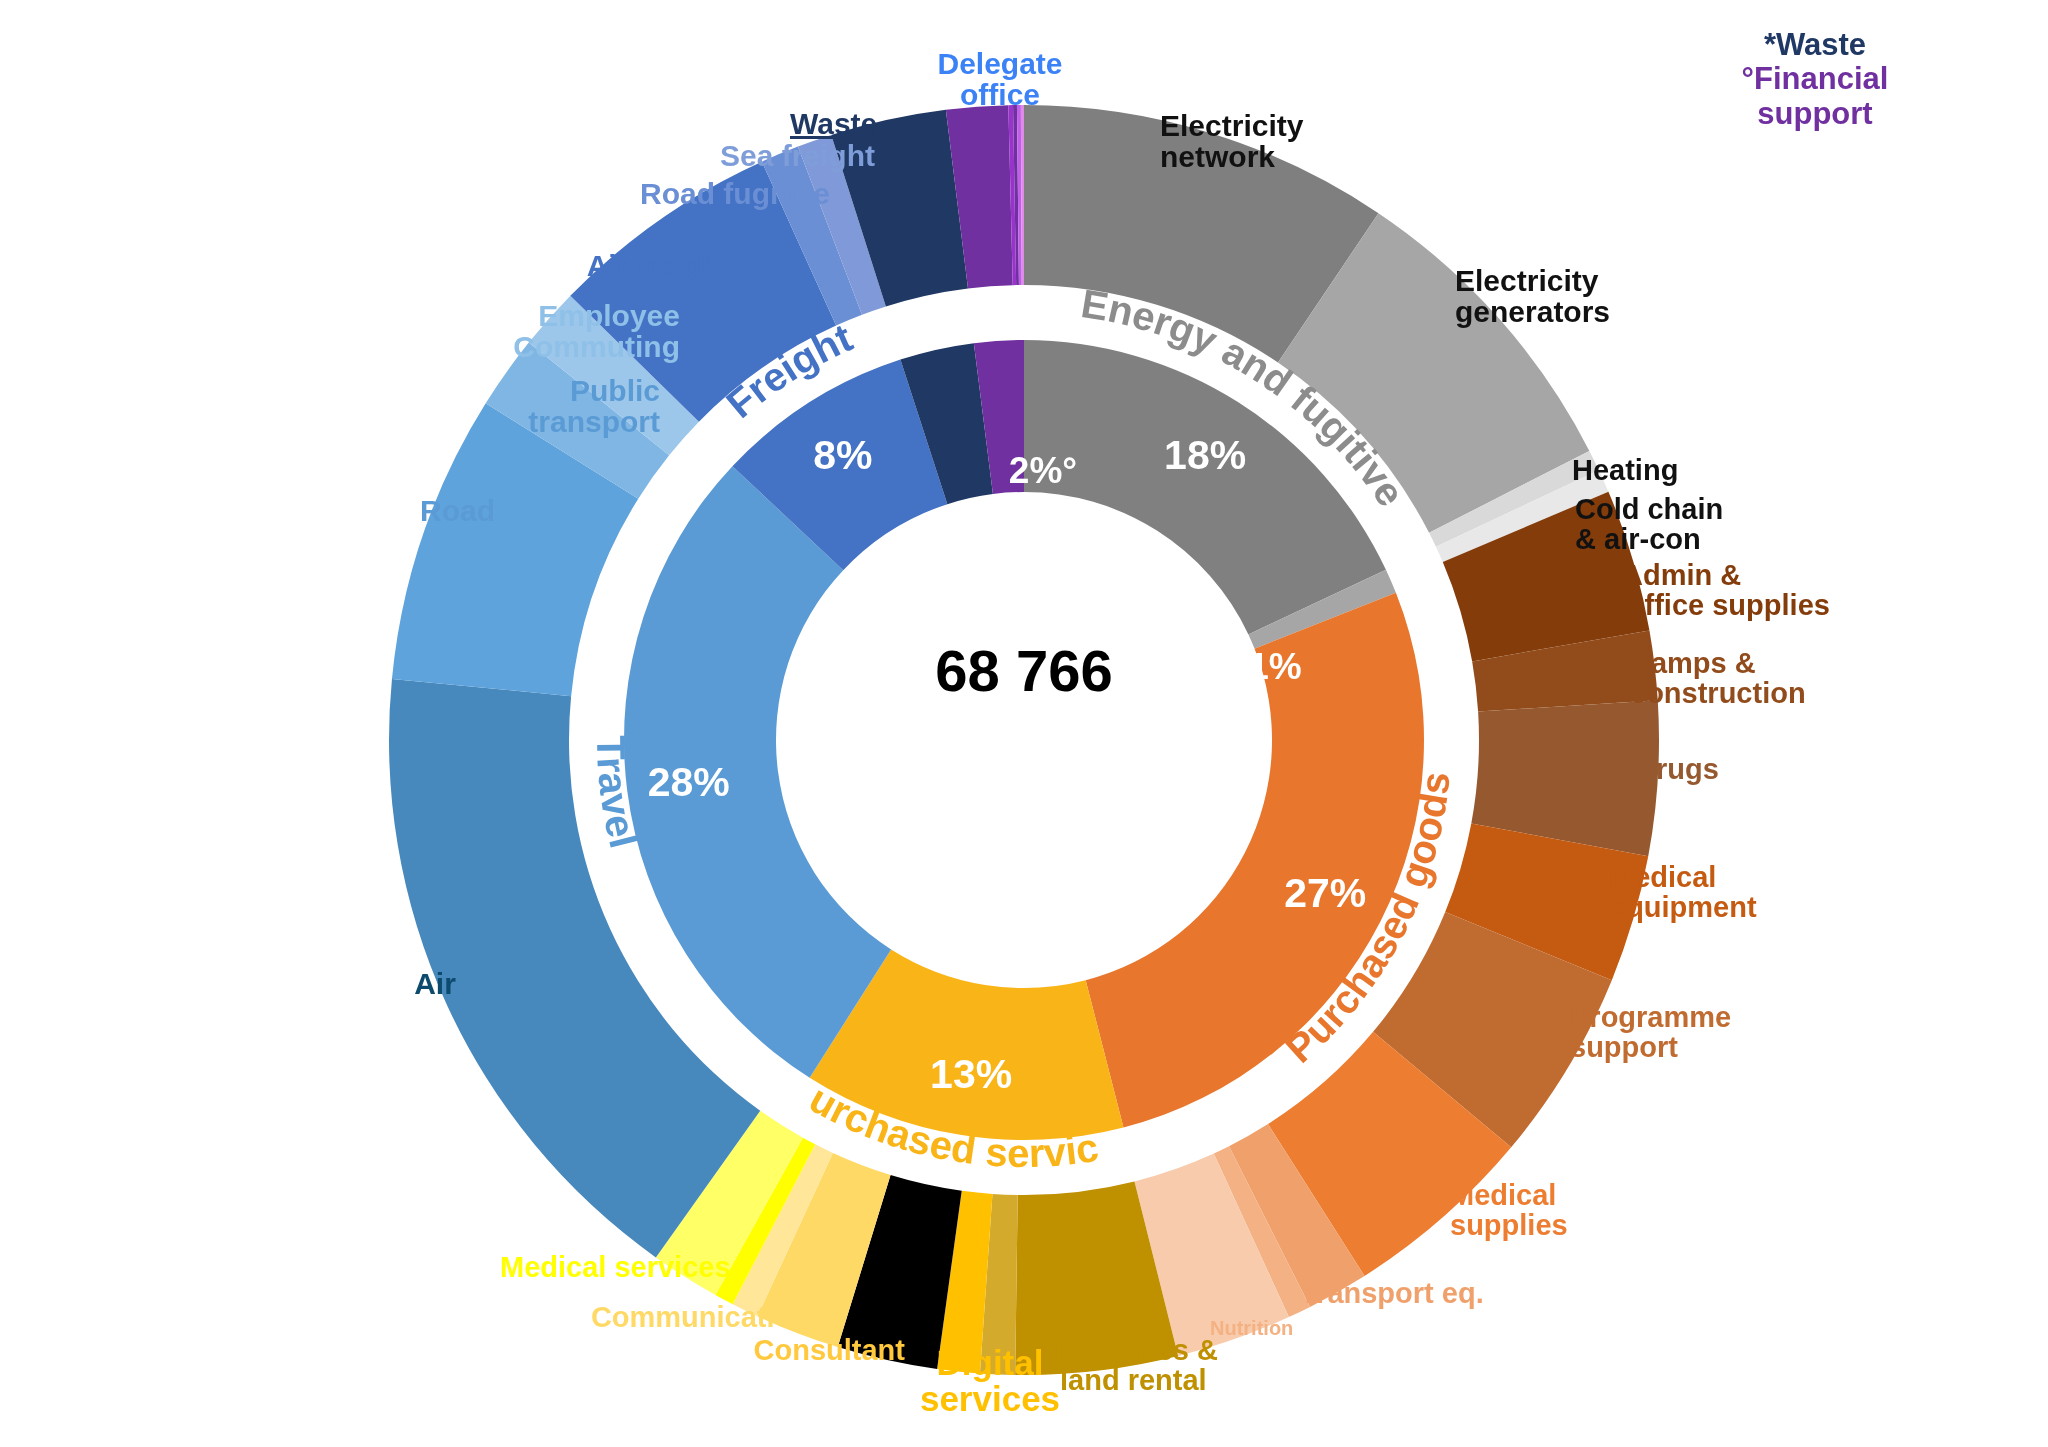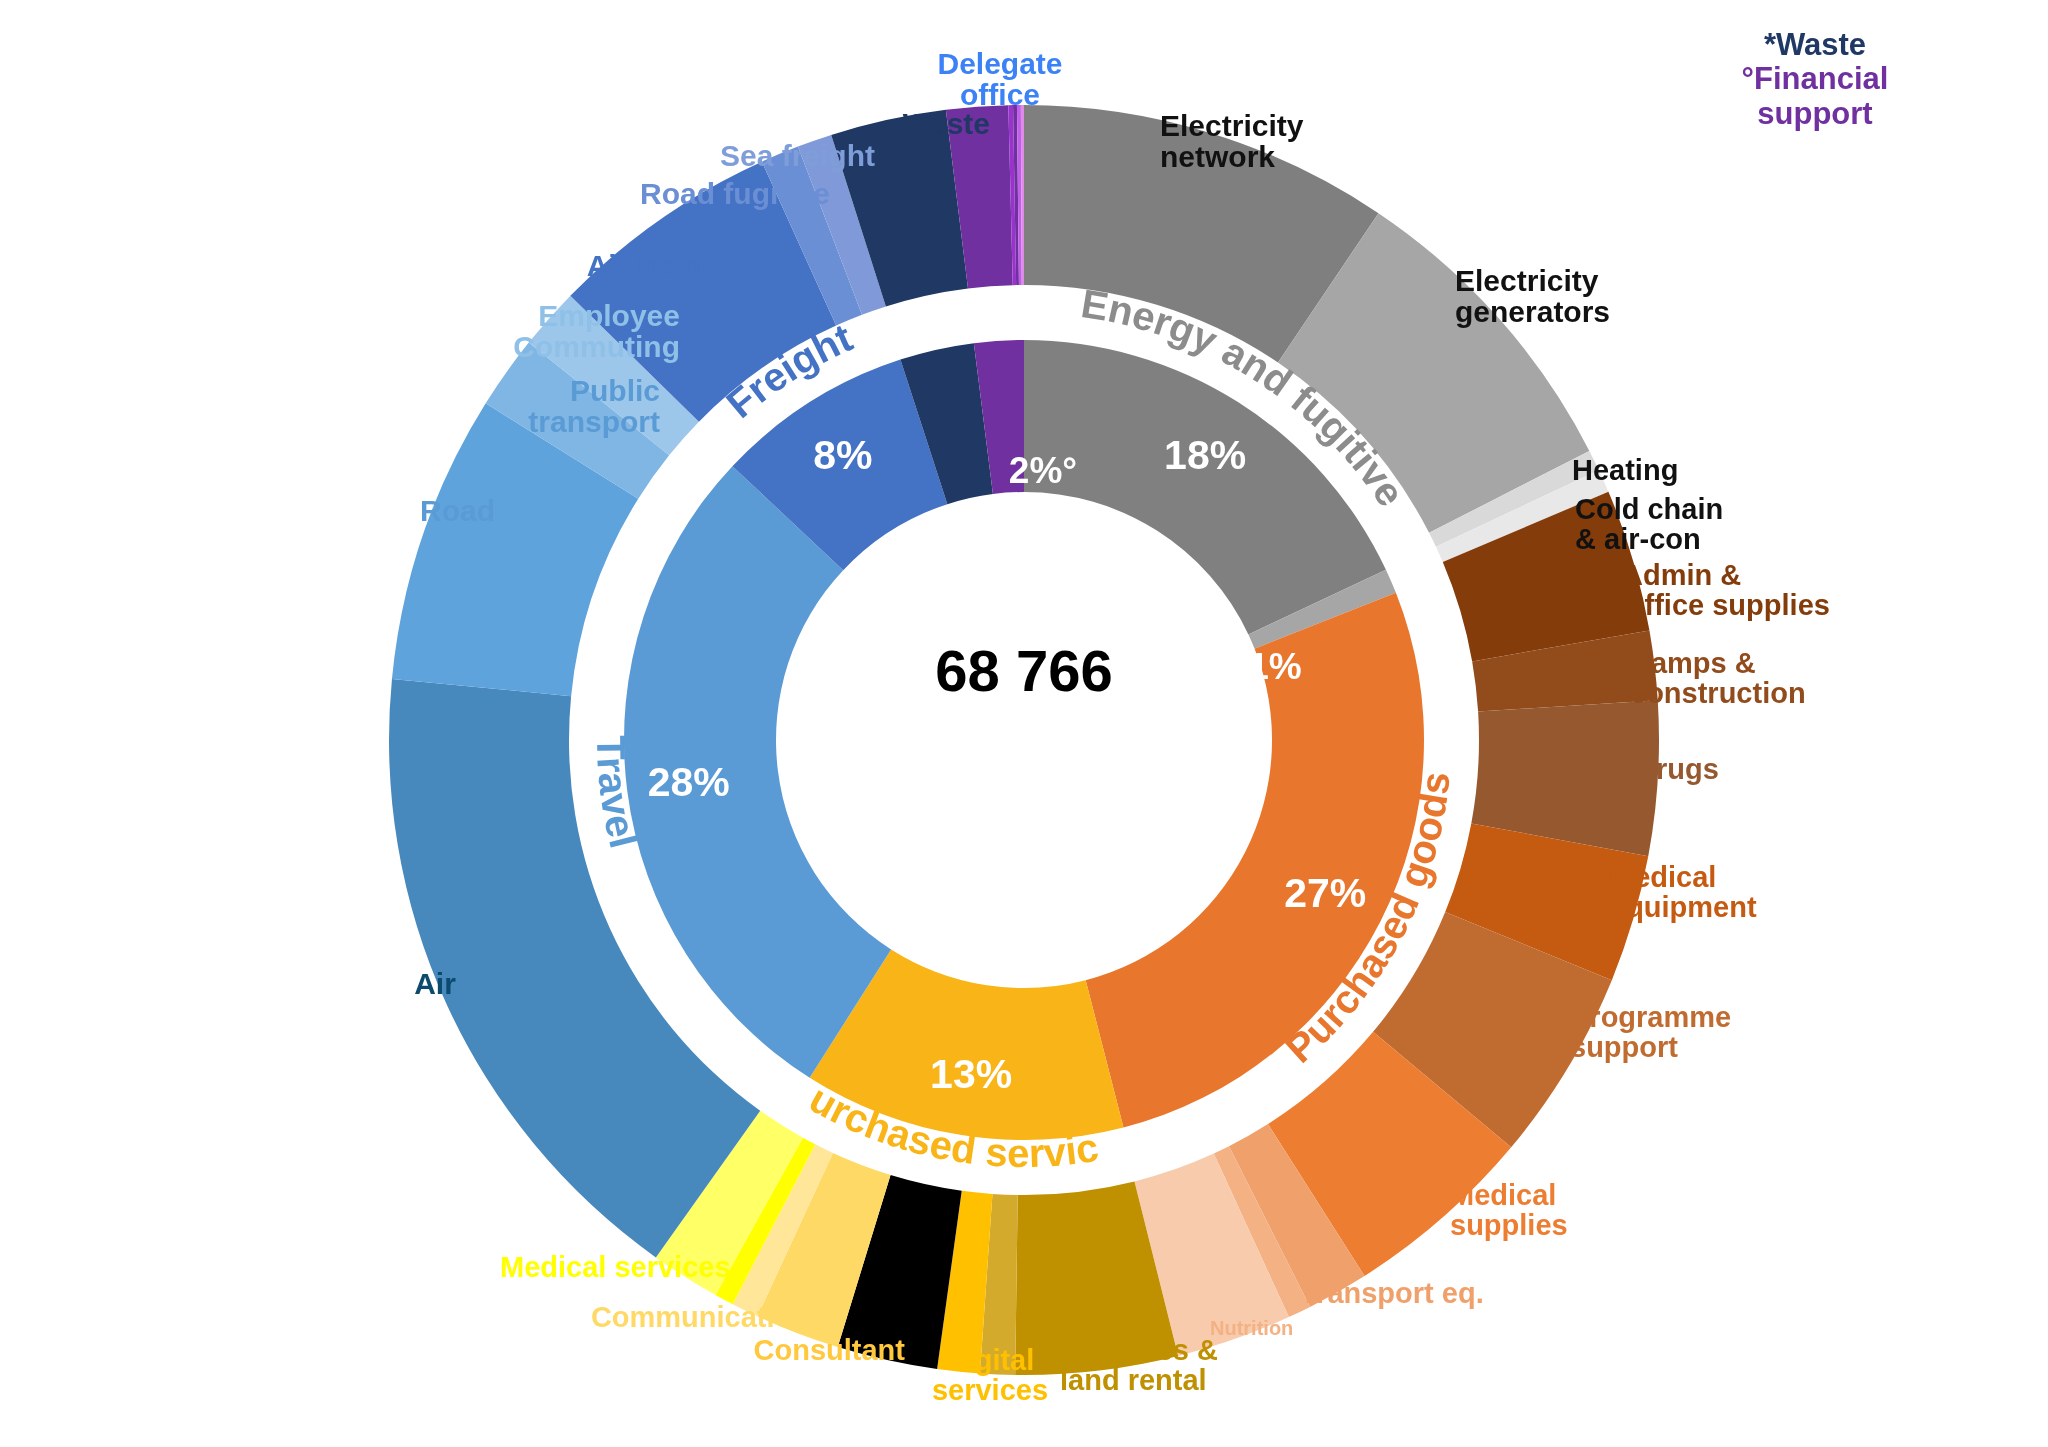--- a/index.html
+++ b/index.html
@@ -88,32 +88,32 @@
   </svg>
 
   <div id="center-hub" style="position:absolute;left:924px;top:640px;width:200px;text-align:center;">
     <div style="font-size:58px;font-weight:bold;color:#000;line-height:1.06;">68 766</div>
   </div>
 
   <div class="note" style="left:1700px;top:28px;width:230px;font-size:31px;color:#1f3864;">*Waste</div>
   <div class="note" style="left:1700px;top:62px;width:230px;font-size:31px;color:#7030a0;">°Financial<br>support</div>
 
   <div class="lbl" id="L-delegate-office" style="left: 880px; top: 48px; width: 240px; font-size: 30px; color: #3b82f6; text-align: center;">Delegate<br>office</div>
-  <div class="lbl" id="L-waste" style="left: 790px; top: 108px; width: 200px; font-size: 30px; color: rgb(31, 56, 100); text-align: right;">Waste</div>
+  <div class="lbl" id="L-waste" style="left: 790px; top: 108px; width: 200px; font-size: 30px; color: rgb(31, 56, 100); text-align: left; text-decoration: underline;">Waste</div>
   <div class="lbl" id="L-sea-freight" style="left: 655px; top: 140px; width: 220px; font-size: 30px; color: rgb(127, 158, 217); text-align: right;">Sea freight</div>
   <div class="lbl" id="L-road-freight" style="left: 600px; top: 178px; width: 230px; font-size: 30px; color: rgb(106, 143, 212); text-align: right;">Road fugitive</div>
   <div class="lbl" id="L-air-freight" style="left: 490px; top: 250px; width: 240px; font-size: 30px; color: rgb(68, 114, 196); text-align: right;">Air freight</div>
   <div class="lbl" id="L-employee" style="left: 415px; top: 300px; width: 265px; font-size: 30px; color: rgb(143, 192, 232); text-align: right;">Employee<br>Commuting</div>
   <div class="lbl" id="L-public-transport" style="left: 400px; top: 375px; width: 260px; font-size: 30px; color: rgb(91, 155, 213); text-align: right;">Public<br>transport</div>
   <div class="lbl" id="L-road" style="left: 350px; top: 495px; width: 145px; font-size: 30px; color: rgb(91, 155, 213); text-align: right;">Road</div>
   <div class="lbl" id="L-air" style="left: 380px; top: 968px; width: 110px; font-size: 30px; color: #0c4a6e; text-align: center;">Air</div>
   <div class="lbl" id="L-medical-services" style="left: 500px; top: 1252px; width: 230px; font-size: 29px; color: rgb(255, 255, 0); text-align: right;">Medical services</div>
   <div class="lbl" id="L-communication" style="left: 580px; top: 1302px; width: 230px; font-size: 29px; color: rgb(255, 217, 102); text-align: right;">Communication</div>
   <div class="lbl" id="L-consultant" style="left: 730px; top: 1335px; width: 175px; font-size: 29px; color: rgb(255, 200, 61); text-align: right;">Consultant</div>
-  <div class="lbl" id="L-digital-services" style="left: 910px; top: 1345px; width: 160px; font-size: 29px; color: rgb(255, 192, 0); text-align: center;">Digital<br>services</div>
+  <div class="lbl" id="L-digital-services" style="left: 910px; top: 1345px; width: 160px; font-size: 35px; color: rgb(255, 192, 0); text-align: center;">Digital<br>services</div>
   <div class="lbl" id="L-premises" style="left: 1060px; top: 1335px; width: 215px; font-size: 29px; color: rgb(191, 144, 0); text-align: left;">Premises &amp;<br>land rental</div>
   <div class="lbl" id="L-nutrition" style="left: 1210px; top: 1318px; width: 185px; font-size: 20px; color: rgb(244, 177, 131); text-align: left;">Nutrition</div>
   <div class="lbl" id="L-transport-eq" style="left: 1300px; top: 1278px; width: 215px; font-size: 29px; color: rgb(240, 160, 106); text-align: left;">Transport eq.</div>
   <div class="lbl" id="L-medical-supplies" style="left: 1450px; top: 1180px; width: 215px; font-size: 29px; color: rgb(237, 125, 49); text-align: left;">Medical<br>supplies</div>
   <div class="lbl" id="L-programme" style="left: 1570px; top: 1002px; width: 230px; font-size: 29px; color: rgb(192, 107, 48); text-align: left;">Programme<br>support</div>
   <div class="lbl" id="L-medical-equip" style="left: 1610px; top: 862px; width: 215px; font-size: 29px; color: rgb(197, 90, 17); text-align: left;">Medical<br>equipment</div>
   <div class="lbl" id="L-drugs" style="left: 1635px; top: 754px; width: 160px; font-size: 29px; color: rgb(150, 89, 47); text-align: left;">Drugs</div>
   <div class="lbl" id="L-camps" style="left: 1630px; top: 648px; width: 230px; font-size: 29px; color: rgb(146, 76, 28); text-align: left;">Camps &amp;<br>construction</div>
   <div class="lbl" id="L-admin" style="left: 1622px; top: 560px; width: 255px; font-size: 29px; color: rgb(132, 60, 11); text-align: left;">Admin &amp;<br>Office supplies</div>
   <div class="lbl" id="L-cold-chain" style="left: 1575px; top: 494px; width: 210px; font-size: 29px; color: rgb(17, 17, 17); text-align: left;">Cold chain<br>&amp; air-con</div>

